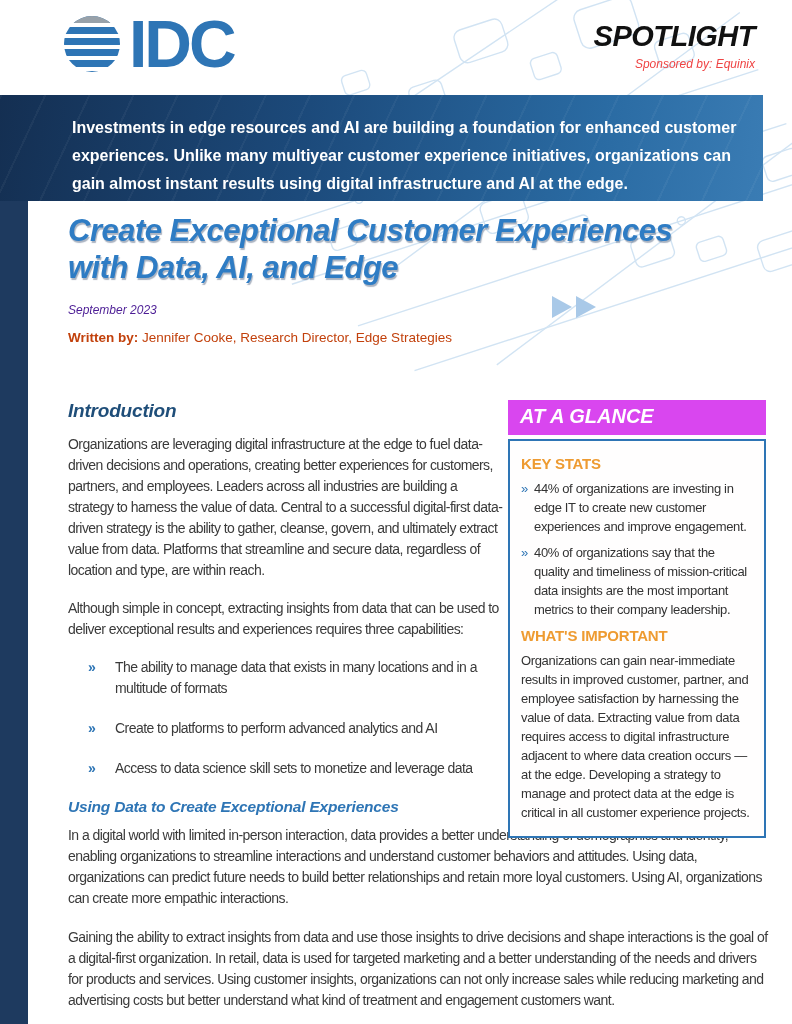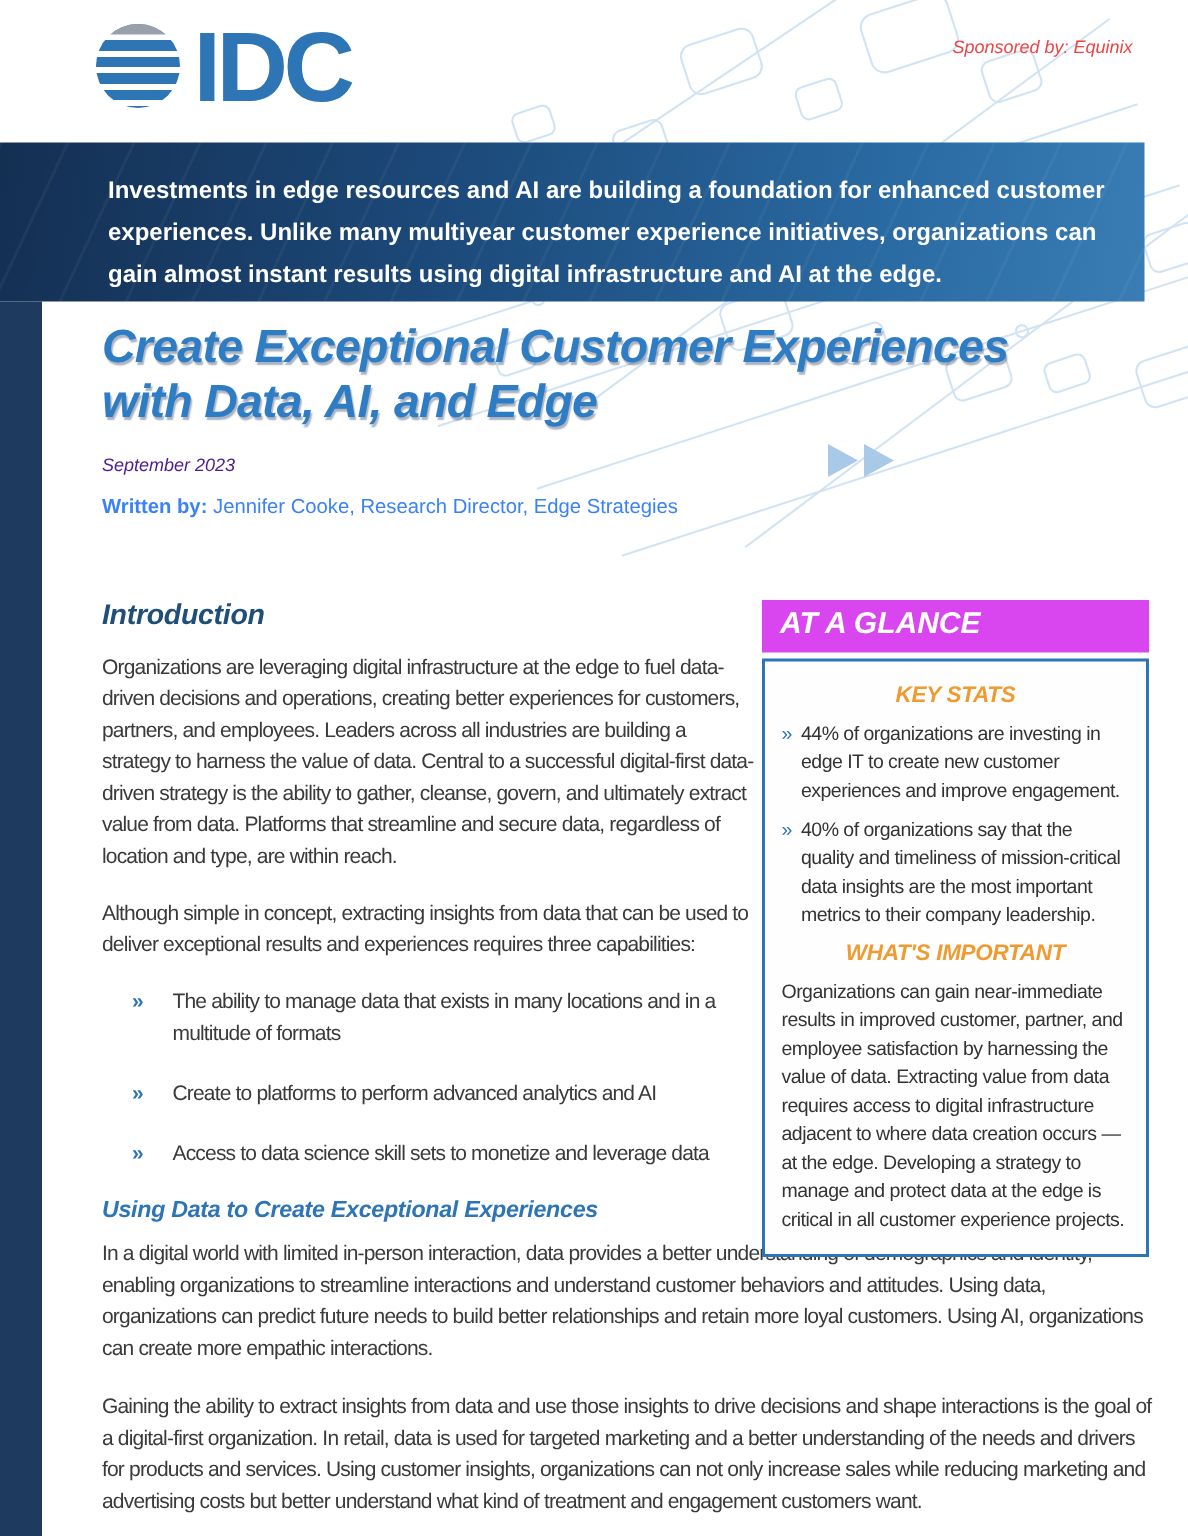--- a/index.html
+++ b/index.html
@@ -36,41 +36,41 @@
   .left-strip { position:absolute; top:201px; left:0; width:28px; height:823px; background:#1e3a5f; }
 
   
   .title-block { position:absolute; left:68px; top:212px; width:620px; }
   .title-block h1 {
     font-size:31px; font-weight:bold; font-style:italic; color:#2e7cc4;
     line-height:37px; letter-spacing:-0.5px;
     text-shadow:1px 2px 1px rgba(31,56,92,0.38);
   }
   .date { margin-top:17px; font-size:12px; font-style:italic; color:#4c1d95; }
-  .byline { margin-top:13px; font-size:13.5px; color:#3b82f6; }
+  .byline { margin-top:13px; font-size:13.5px; color:#c2410c; }
   .byline .bold { font-weight:bold; }
 
   
   .content { position:absolute; left:68px; top:400px; width:702px; }
   .intro-col { width:436px; }
   h2.section { font-size:19px; font-style:italic; font-weight:bold; color:#1f4e79; margin:0 0 12px; letter-spacing:-0.2px; }
   p.body { font-size:14px; line-height:21px; letter-spacing:-0.55px; color:#3a3a3a; margin:0 0 17px; }
   ul.bullets { list-style:none; margin:4px 0 2px; padding-left:20px; }
   ul.bullets li { position:relative; padding-left:27px; margin-bottom:19px;
     font-size:14px; line-height:21px; letter-spacing:-0.55px; }
   .marker { position:absolute; left:0; top:0; color:#2e75b5; font-weight:bold; }
   h3.sub { font-size:15.5px; font-style:italic; font-weight:bold; color:#2e75b5; margin:10px 0 9px; letter-spacing:-0.2px; }
   .wide p.body { width:702px; margin-bottom:18px; }
 
   
   .glance { position:absolute; left:508px; top:400px; width:258px; }
   .glance-header { background:#d946ef; color:#ffffff; font-weight:bold; font-style:italic;
     font-size:20px; padding:5px 12px 7px; }
   .glance-body { border:2px solid #2e75b5; background:#fffefe; margin-top:4px; padding:6px 11px 14px; }
-  h4.glance-heading { color:#ee9b31; font-size:15px; font-weight:bold; font-style:italic; margin:8px 0 7px; letter-spacing:-0.2px;text-align:center; }
+  h4.glance-heading { color:#ee9b31; font-size:15px; font-weight:bold; margin:8px 0 7px; letter-spacing:-0.2px; }
   .glance p, .glance li { font-size:13px; line-height:19px; letter-spacing:-0.35px; color:#333; }
   ul.glance-bullets { list-style:none; }
   ul.glance-bullets li { position:relative; padding-left:13px; margin-bottom:7px; }
   ul.glance-bullets .marker { font-weight:normal; color:#2e75b5; }
 </style>
 </head>
 <body>
 
 <div id="page">
 
@@ -108,20 +108,21 @@
     <path d="M552 296 l20 11 -20 11 z" fill="#a9c9e8"></path>
     <path d="M576 296 l20 11 -20 11 z" fill="#a9c9e8"></path>
   </svg>
 
   <div class="logo">
     <div class="globe"></div>
     <div class="logo-text">IDC</div>
   </div>
 
   <div class="doc-type-block">
+    <div class="doc-type">SPOTLIGHT</div>
     <div class="sponsored">Sponsored by: Equinix</div>
   </div>
 
   <div class="banner">
     <span>Investments in edge resources and AI are building a foundation for enhanced customer experiences. Unlike many multiyear customer experience initiatives, organizations can gain almost instant results using digital infrastructure and AI at the edge.</span>
   </div>
 
   <div class="left-strip"></div>
 
   <div class="title-block">

